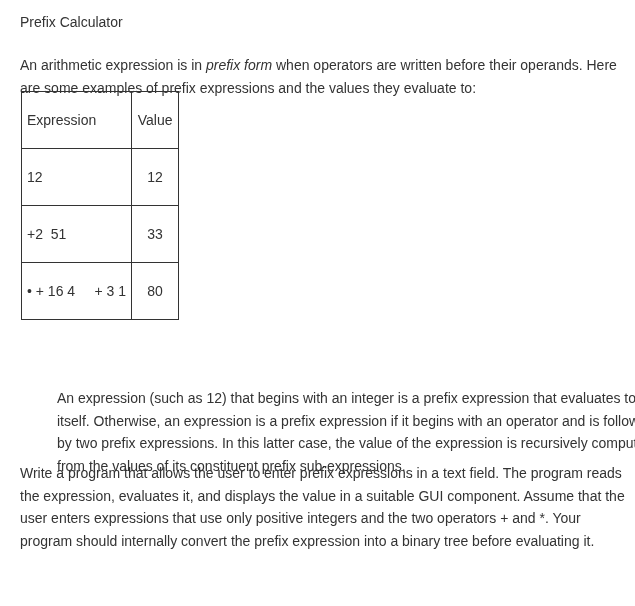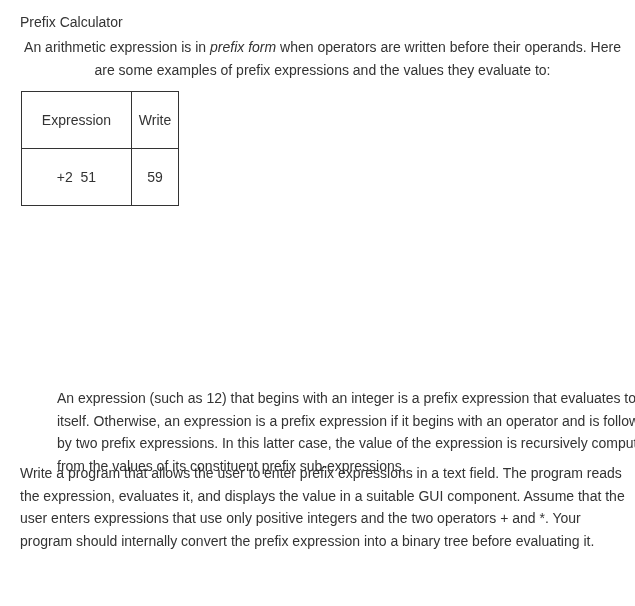--- a/index.html
+++ b/index.html
@@ -31,21 +31,21 @@
       white-space: nowrap;
     }
     .para {
       position: absolute;
       left: 0;
       width: 605px;
       font-size: 14px;
       line-height: 22.5px;
       margin: 0;
     }
-    .p1 { top: 36px; text-align: center; }
+    .p1 { top: 54px; }
     .p2 { top: 387px; margin-left: 37px; }
     .p3 { top: 462px; }
     .para em { font-style: italic; }
 
     table.examples {
       position: absolute;
       left: 1px;
       top: 91px;
       border-collapse: collapse;
       border: 1px solid #333333;
@@ -54,48 +54,56 @@
       border: 1px solid #333333;
       font-weight: normal;
       font-size: 14px;
       padding: 0 5px;
       height: 56px;
       vertical-align: middle;
       white-space: pre;
     }
     table.examples th.col-expr, table.examples td.col-expr {
       width: 99px;
-      text-align: center;
+      text-align: left;
       margin-left: 24px;
     }
     table.examples th.col-val, table.examples td.col-val {
       width: 36px;
       text-align: center;
     }
     table.examples th.col-val { padding: 0 4px; }
   </style>
 </head>
 <body>
 
 <div class="doc">
   <div class="title">Prefix Calculator</div>
 
   <p class="para p1"><span>An arithmetic expression is in </span><em>prefix form</em><span> when operators are written before their operands. Here are some examples of prefix expressions and the values they evaluate to:</span></p>
 
   <table class="examples">
     <thead>
       <tr>
         <th class="col-expr">Expression</th>
-        <th class="col-val">Write</th>
+        <th class="col-val">Value</th>
       </tr>
     </thead>
     <tbody>
       <tr>
+        <td class="col-expr">12</td>
+        <td class="col-val">12</td>
+      </tr>
+      <tr>
         <td class="col-expr">+2  51</td>
-        <td class="col-val">59</td>
+        <td class="col-val">33</td>
+      </tr>
+      <tr>
+        <td class="col-expr">• + 16 4     + 3 1</td>
+        <td class="col-val">80</td>
       </tr>
     </tbody>
   </table>
 
   <p class="para p2">An expression (such as 12) that begins with an integer is a prefix expression that evaluates to itself. Otherwise, an expression is a prefix expression if it begins with an operator and is followed by two prefix expressions. In this latter case, the value of the expression is recursively computed from the values of its constituent prefix sub-expressions.</p>
 
   <p class="para p3">Write a program that allows the user to enter prefix expressions in a text field. The program reads the expression, evaluates it, and displays the value in a suitable GUI component. Assume that the user enters expressions that use only positive integers and the two operators + and *. Your program should internally convert the prefix expression into a binary tree before evaluating it.</p>
 </div>
 
 </body></html>

